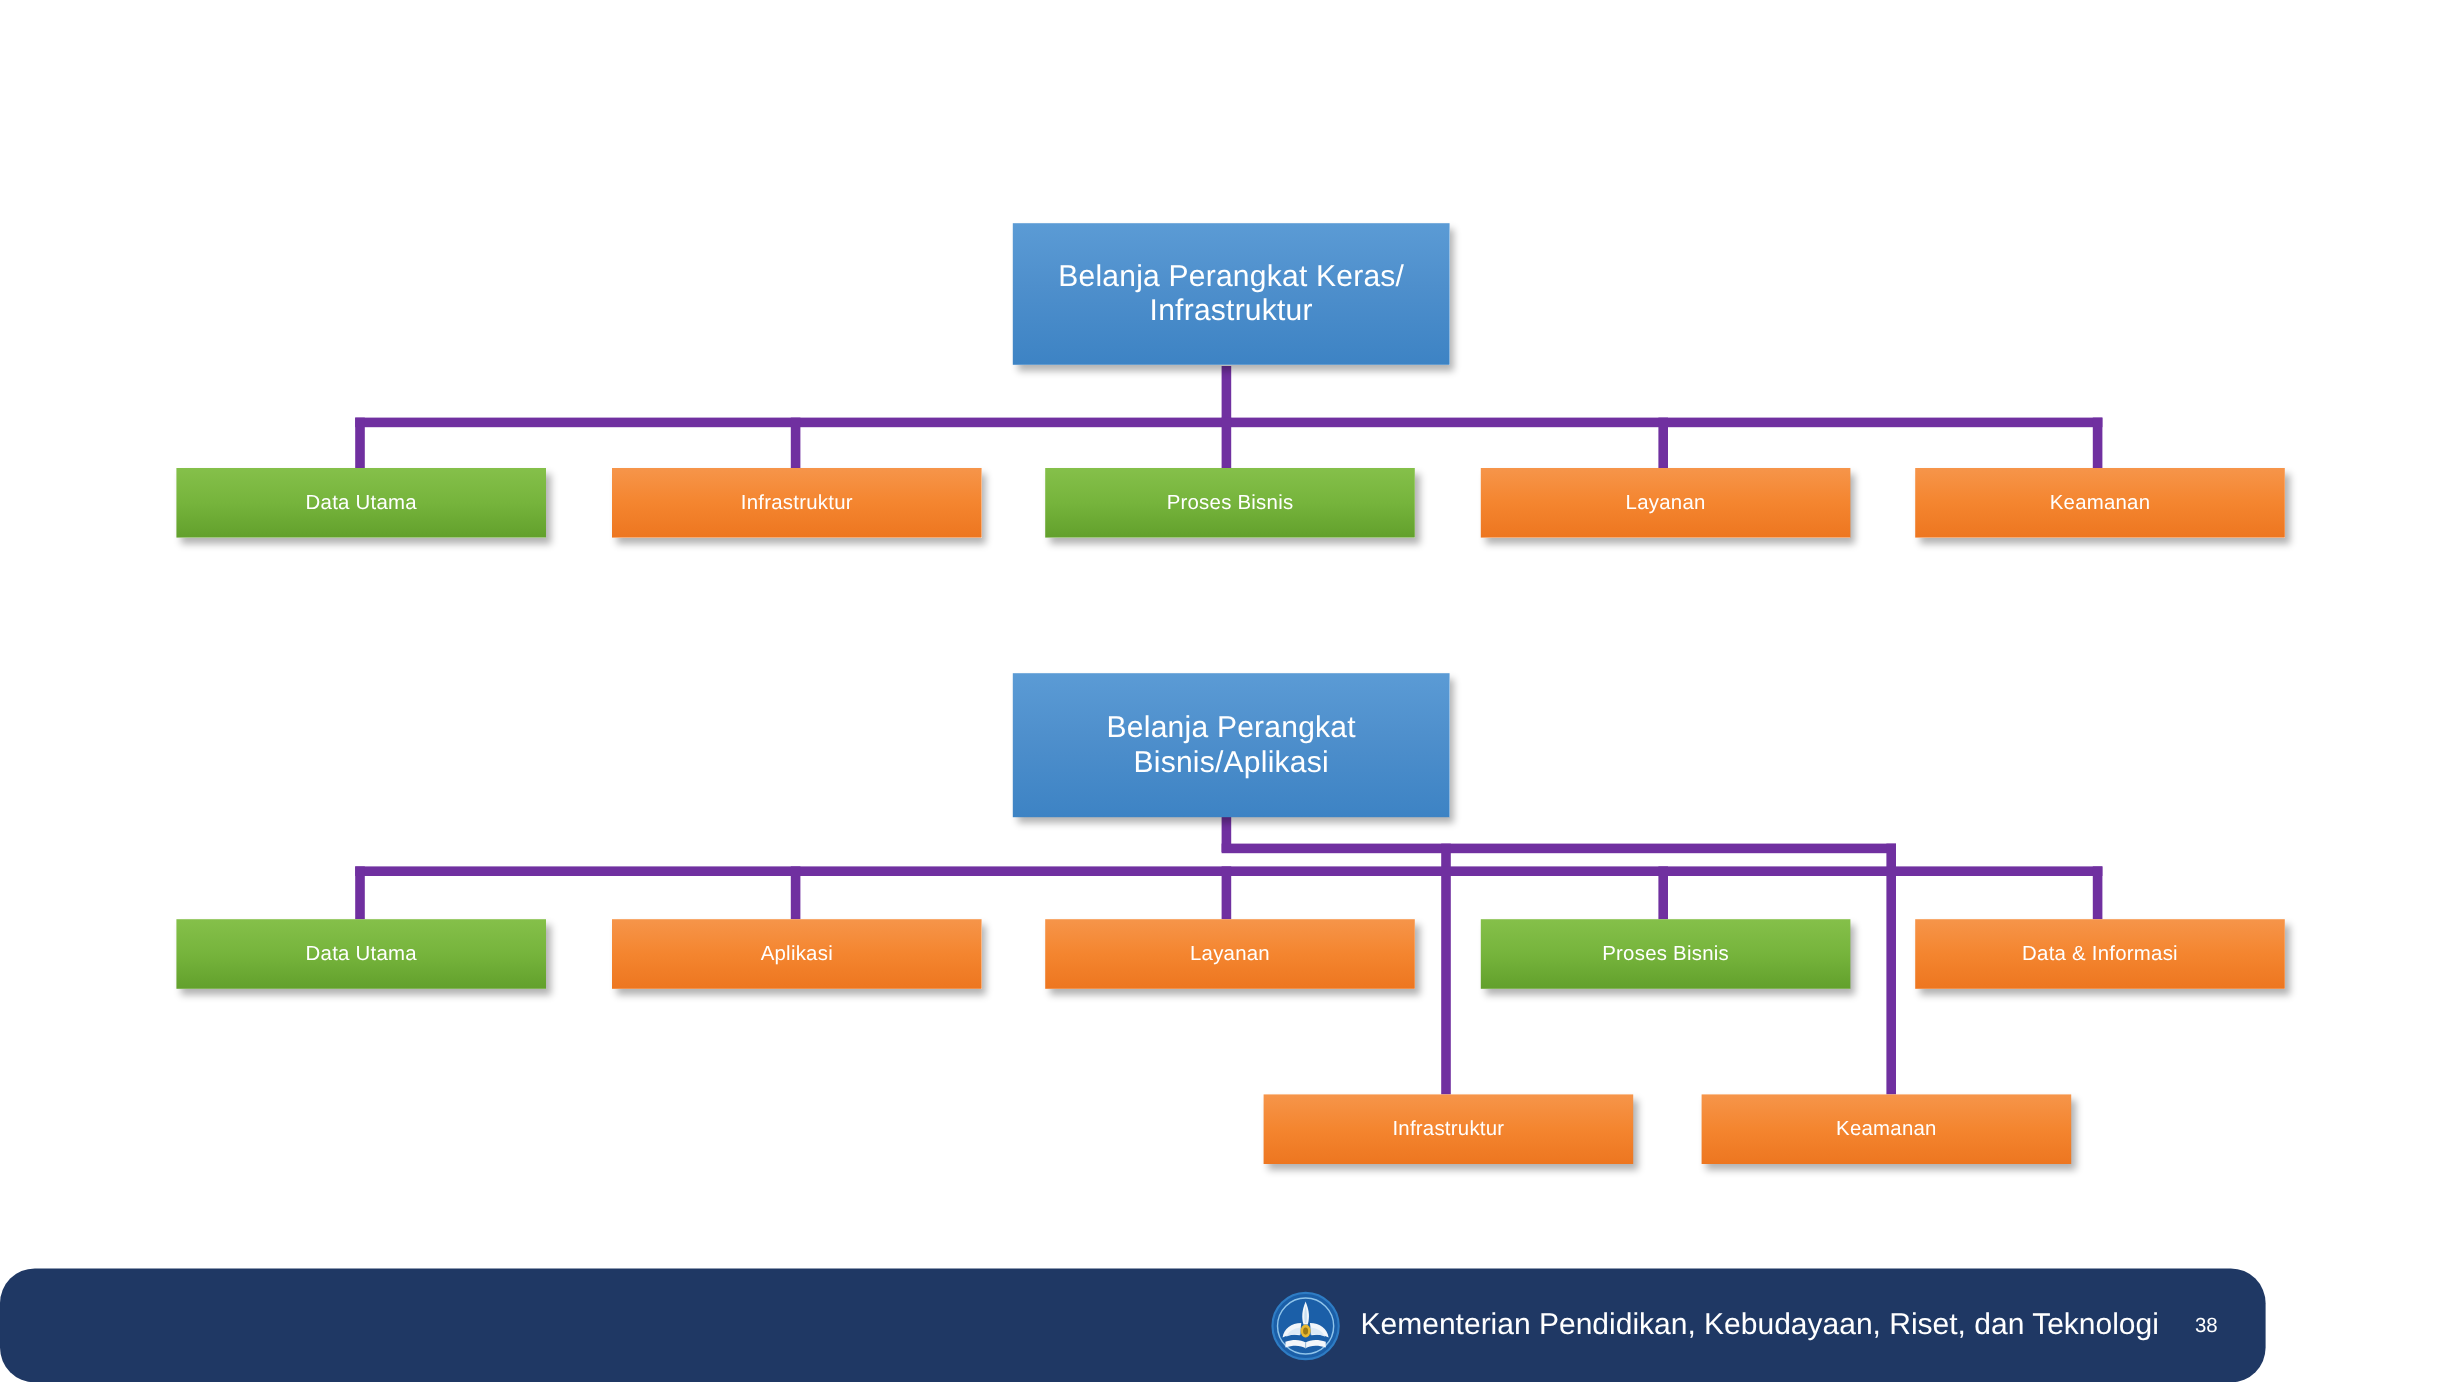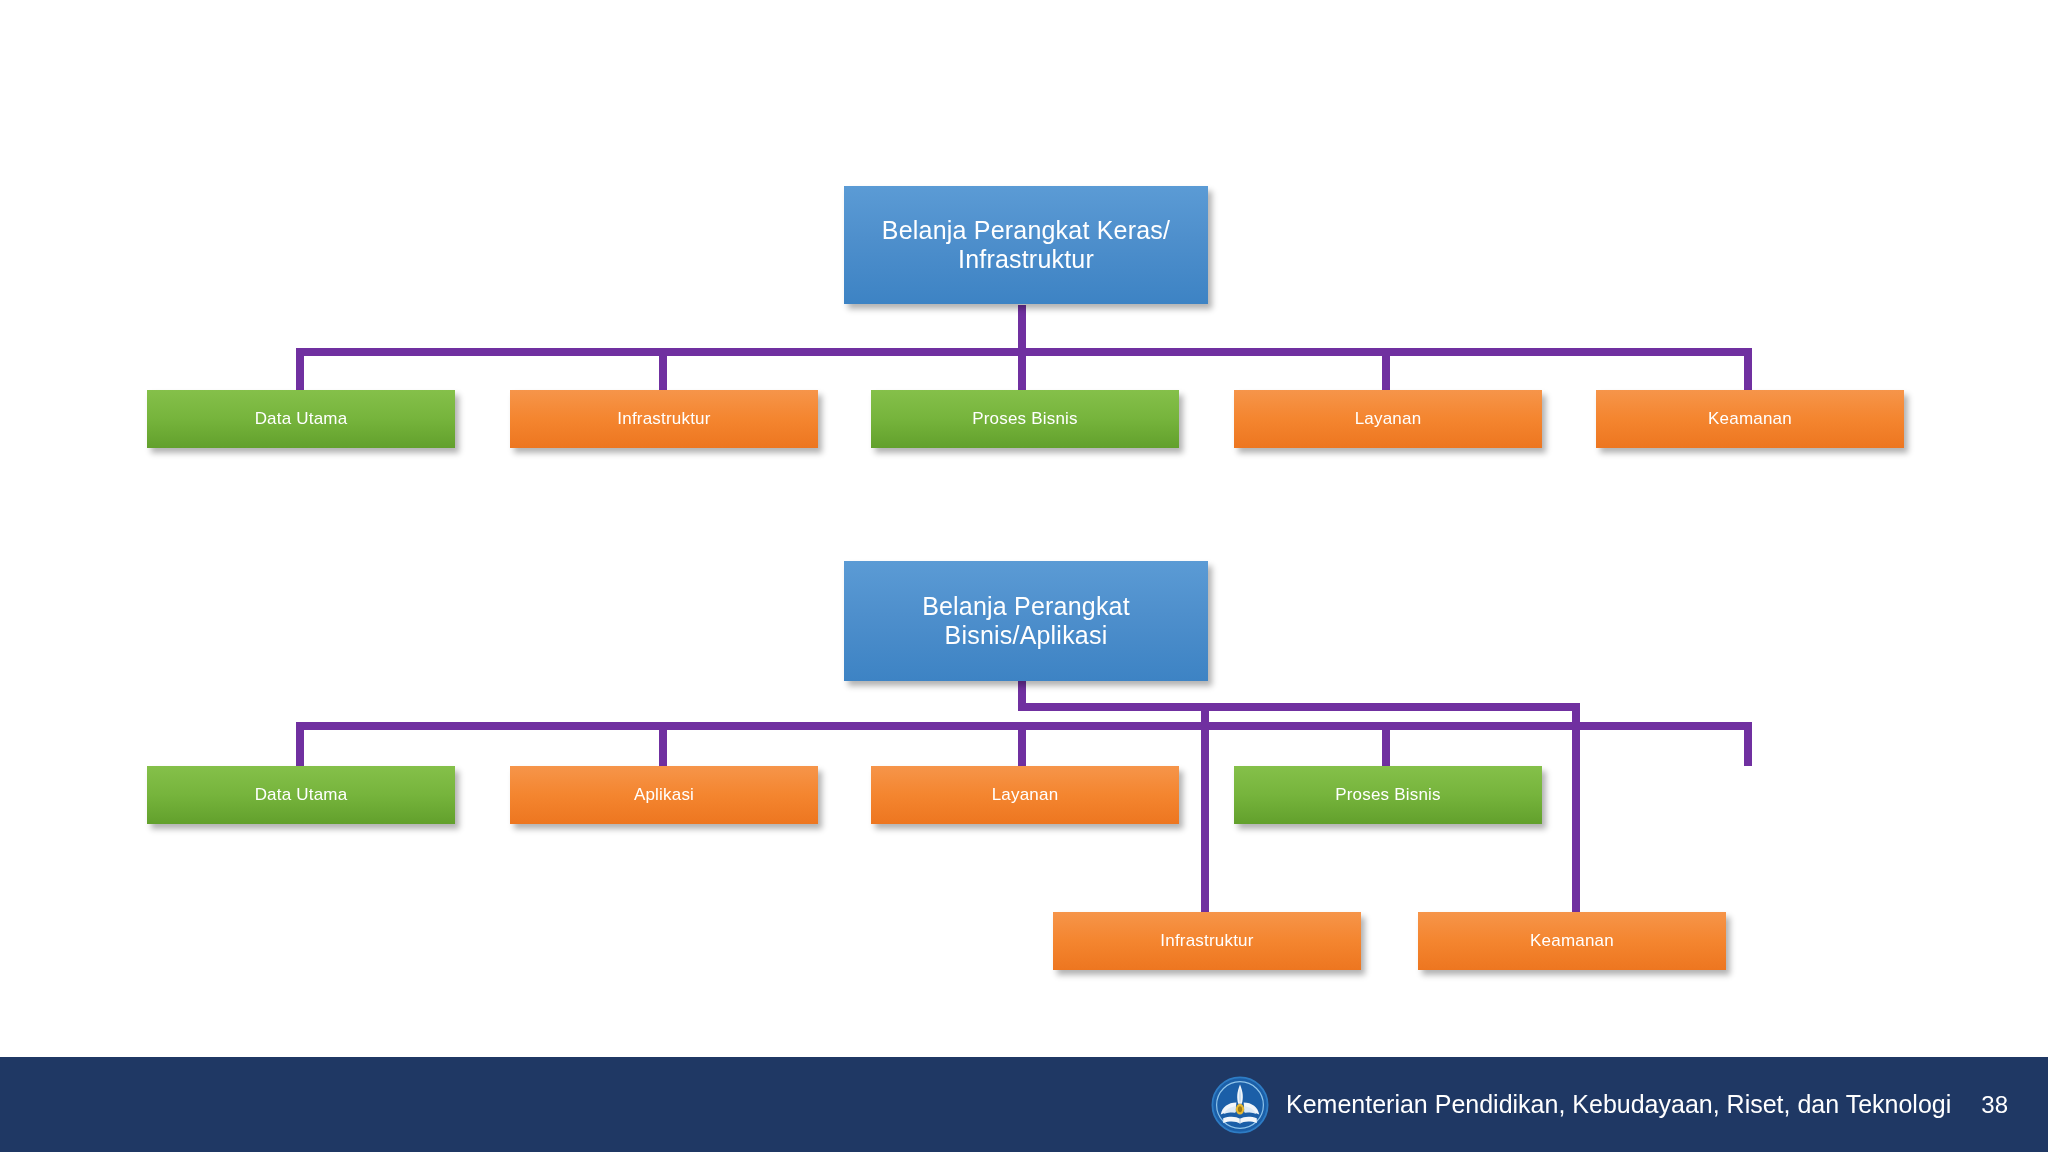--- a/index.html
+++ b/index.html
@@ -81,23 +81,24 @@
   }
   .node.orange {
     background: linear-gradient(to bottom, #F6954A 0%, #F4852F 50%, #ED7620 100%);
   }
 
   
   #footer-bar {
     position: absolute;
     left: 0;
     top: 1057px;
-    width: 2048px;
+    width: 1888px;
     height: 95px;
     background: #1F3864;
+    border-radius: 29px;
   }
   #footer-inner {
     position: absolute;
     right: 40px;
     top: 0;
     height: 95px;
     display: flex;
     align-items: center;
     gap: 16px;
   }
@@ -108,21 +109,21 @@
   }
   #footer-text {
     color: #ffffff;
     font-family: "Liberation Sans", sans-serif;
     font-size: 25px;
     white-space: nowrap;
   }
   #footer-page {
     color: #ffffff;
     font-family: "Liberation Sans", sans-serif;
-    font-size: 24px;
+    font-size: 17px;
     margin-left: 14px;
   }
 </style>
 </head>
 <body>
 
 <div id="slide">
 
 
   <div id="connectors">
@@ -171,20 +172,21 @@
 Bisnis/Aplikasi</div>
 
   <div class="node green" style="left:147px; top:766px; width:308px; height:58px;">Data Utama</div>
 
   <div class="node orange" style="left:510px; top:766px; width:308px; height:58px;">Aplikasi</div>
 
   <div class="node orange" style="left:871px; top:766px; width:308px; height:58px;">Layanan</div>
 
   <div class="node green" style="left:1234px; top:766px; width:308px; height:58px;">Proses Bisnis</div>
 
+  <div class="node orange" style="left:1596px; top:766px; width:308px; height:58px;">Data &amp; Informasi</div>
 
   <div class="node orange" style="left:1053px; top:912px; width:308px; height:58px;">Infrastruktur</div>
 
   <div class="node orange" style="left:1418px; top:912px; width:308px; height:58px;">Keamanan</div>
 
   <div id="footer-bar">
     <div id="footer-inner">
 
       <svg id="footer-logo" viewBox="0 0 100 100">
         <circle cx="50" cy="50" r="46" fill="#1B5FA8" stroke="#2E7CC4" stroke-width="3"></circle>

